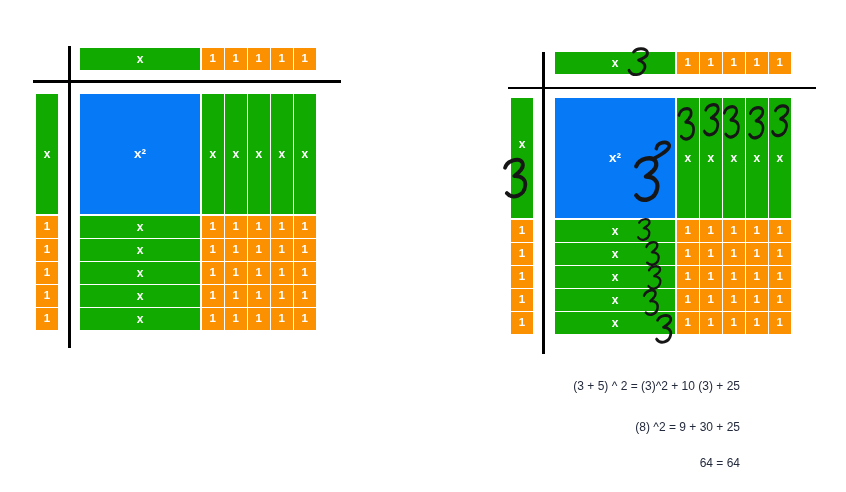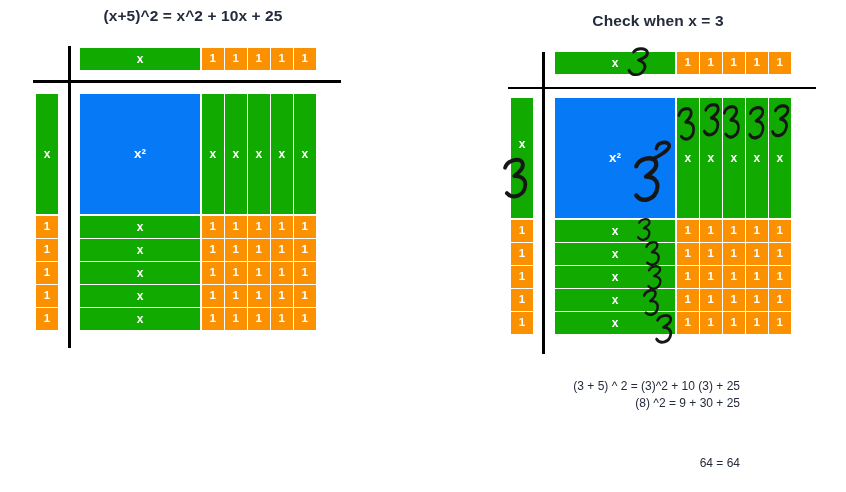--- a/index.html
+++ b/index.html
@@ -15,36 +15,34 @@
   .tile.b{background:var(--blue,#0679f7);}
   .tl{color:var(--label,#fff);font-weight:bold;font-size:12px;line-height:1;}
   .tile.o .tl{font-size:11.5px;}
   .tile.b .tl{font-size:13.5px;}
   .tile.vert{flex-direction:column;}
   .tile.vert.up{justify-content:flex-start;padding-top:40px;}
   .hand{position:absolute;overflow:visible;stroke:var(--ink,#161616);fill:none;
         stroke-width:2.6;stroke-linecap:round;stroke-linejoin:round;}
   .equations{position:absolute;left:440px;top:0;width:300px;}
   .eq{position:absolute;width:100%;text-align:right;font-size:12px;font-weight:400;color:var(--text,#242b3d);}
-  .eq1{top:379px;}.eq2{top:396px;}.eq3{top:456px;}
+  .eq1{top:379px;}.eq2{top:420px;}.eq3{top:456px;}
 </style>
 </head>
 <body>
 
 <div class="stage">
 
   <svg width="0" height="0" style="position:absolute">
     <defs>
       <path id="hand3" d="M2 6 C4 1 12 0 14 3 C16 7 11 10 8 12 C13 12 16 15 15 19 C14 25 6 28 2 23"></path>
       <path id="hand2" d="M2 7 C2 2 9 0 11 3 C12 6 7 10 2 14"></path>
     </defs>
   </svg>
 
-  <div class="title left-title">(x+5)^2 = x^2 + 10x + 25</div>
-  <div class="title right-title">Check when x = 3</div>
 
   <div id="diagram-left">
       <div class="axis" style="left: 68px; top: 46px; width: 2.5px; height: 302px;"></div>
       <div class="axis" style="left: 33px; top: 80px; width: 308px; height: 2.5px;"></div>
       <div class="tile g" style="left: 80px; top: 48px; width: 120px; height: 22px;">
         <span class="tl">x</span>
       </div>
       <div class="tile o" style="left: 202px; top: 48px; width: 21.5px; height: 22px;">
         <span class="tl">1</span>
       </div>

